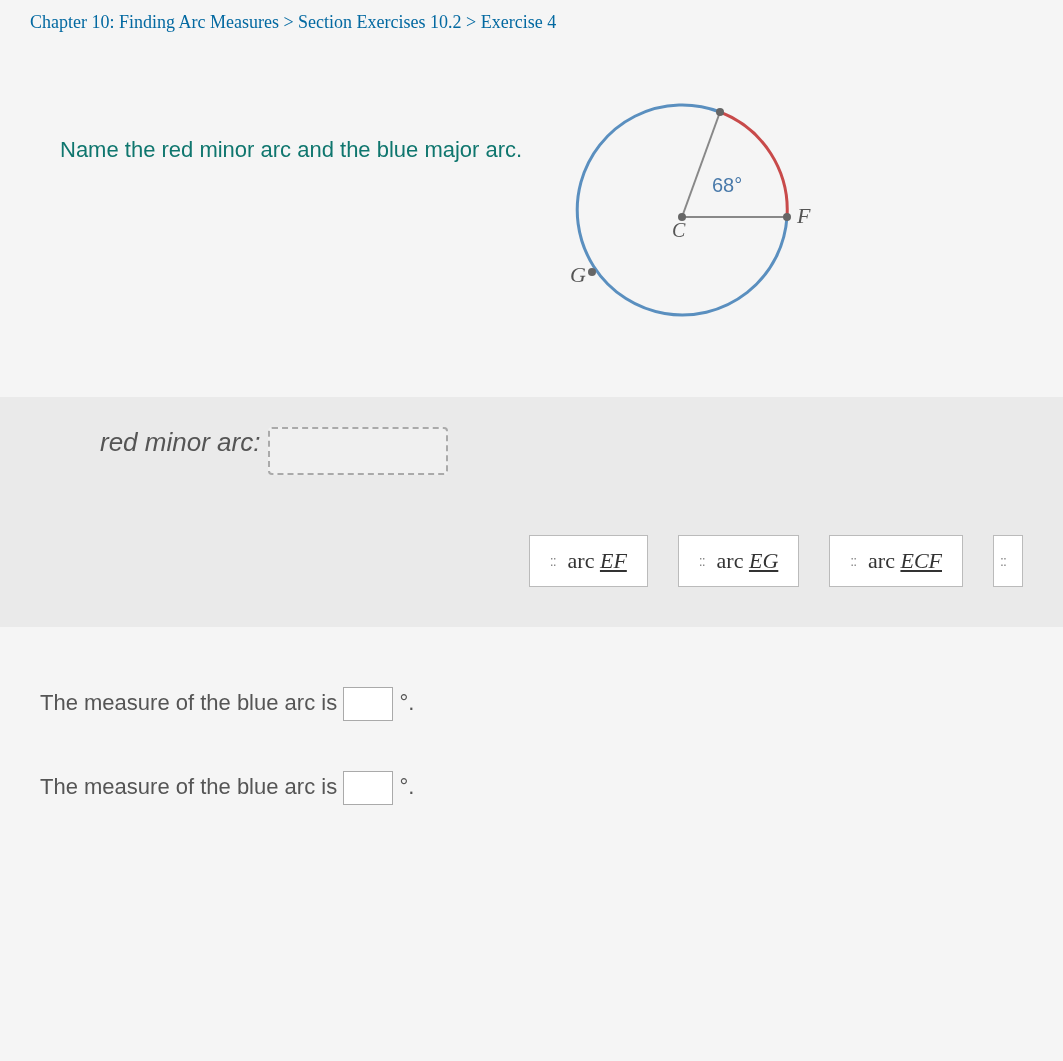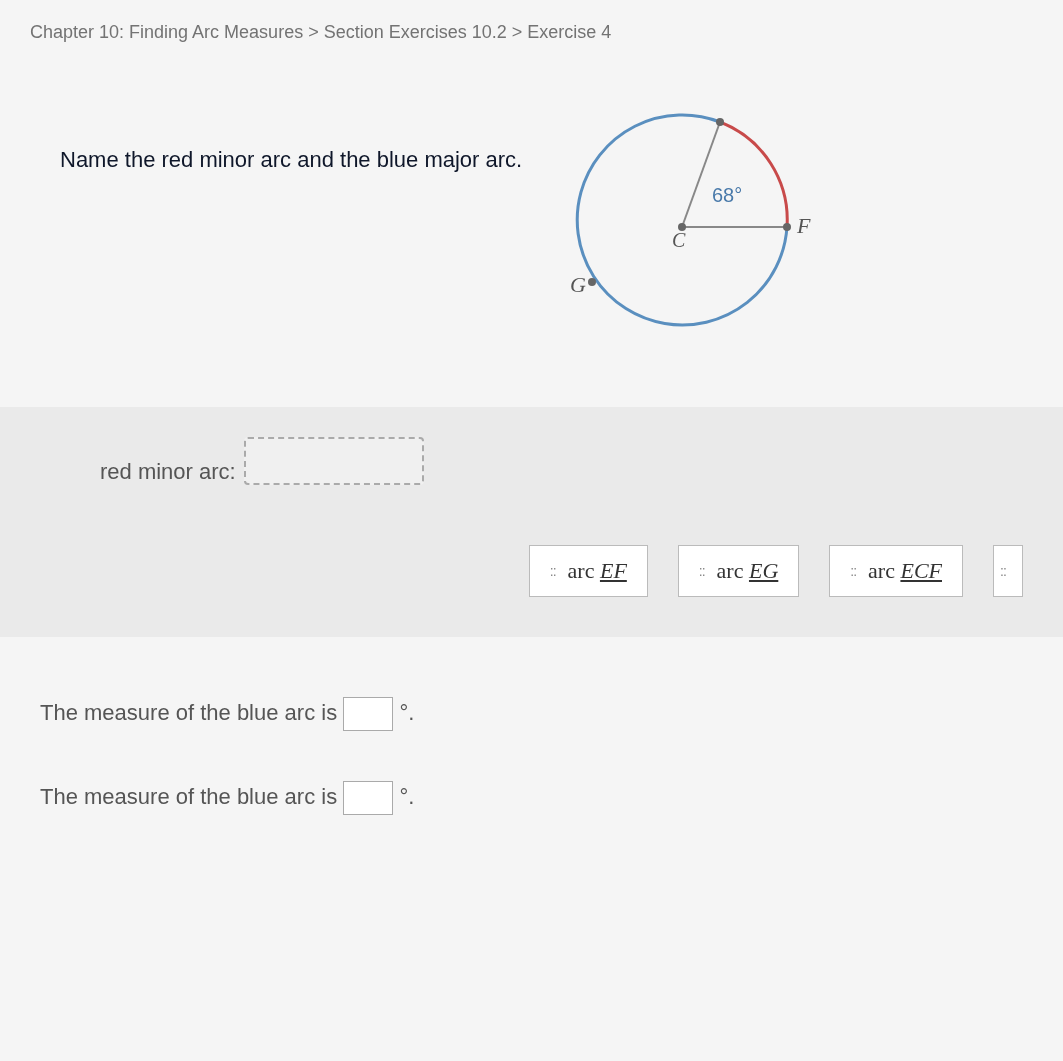--- a/index.html
+++ b/index.html
@@ -7,39 +7,40 @@
       font-family: Arial, Helvetica, sans-serif;
       background: #f5f5f5;
       color: #444;
       font-size: 20px;
       width: 1063px;
       height: 1061px;
       position: relative;
       overflow: hidden;
     }
     .breadcrumb {
-      color: #737373;
+      color: #0369a1;
       font-size: 18px;
-      padding: 22px 20px 4px 30px;
+      padding: 12px 20px 4px 30px;
       white-space: nowrap;
       overflow: hidden;
+      font-family: Liberation Serif, serif;
     }
     .content {
       padding: 20px 40px 20px 60px;
       position: relative;
     }
     .question-row {
       display: flex;
       align-items: flex-start;
       gap: 30px;
       margin-bottom: 40px;
       margin-top: 40px;
     }
     .question-text {
-      color: #0f172a;
+      color: #0f766e;
       font-size: 22px;
       flex: 0 0 auto;
       max-width: 540px;
       padding-top: 40px;
     }
     .circle-wrap {
       flex: 0 0 auto;
       width: 260px;
       height: 260px;
       position: relative;
@@ -47,24 +48,25 @@
     .drop-area {
       background: #eaeaea;
       padding: 30px 30px 40px 30px;
       position: relative;
       margin-left: -60px;
       margin-right: -40px;
       padding-left: 100px;
     }
     .drop-row {
       display: flex;
-      align-items: flex-end;
+      align-items: flex-start;
       margin-bottom: 40px;
-      font-size: 22px;
+      font-size: 26px;
       color: #555;
+      font-style: italic;
     }
     .drop-row label { margin-right: 8px; }
     .drop-target {
       display: inline-block;
       width: 180px;
       height: 48px;
       border: 2px dashed #aaa;
       border-radius: 4px;
       background: #f0f0f0;
     }

